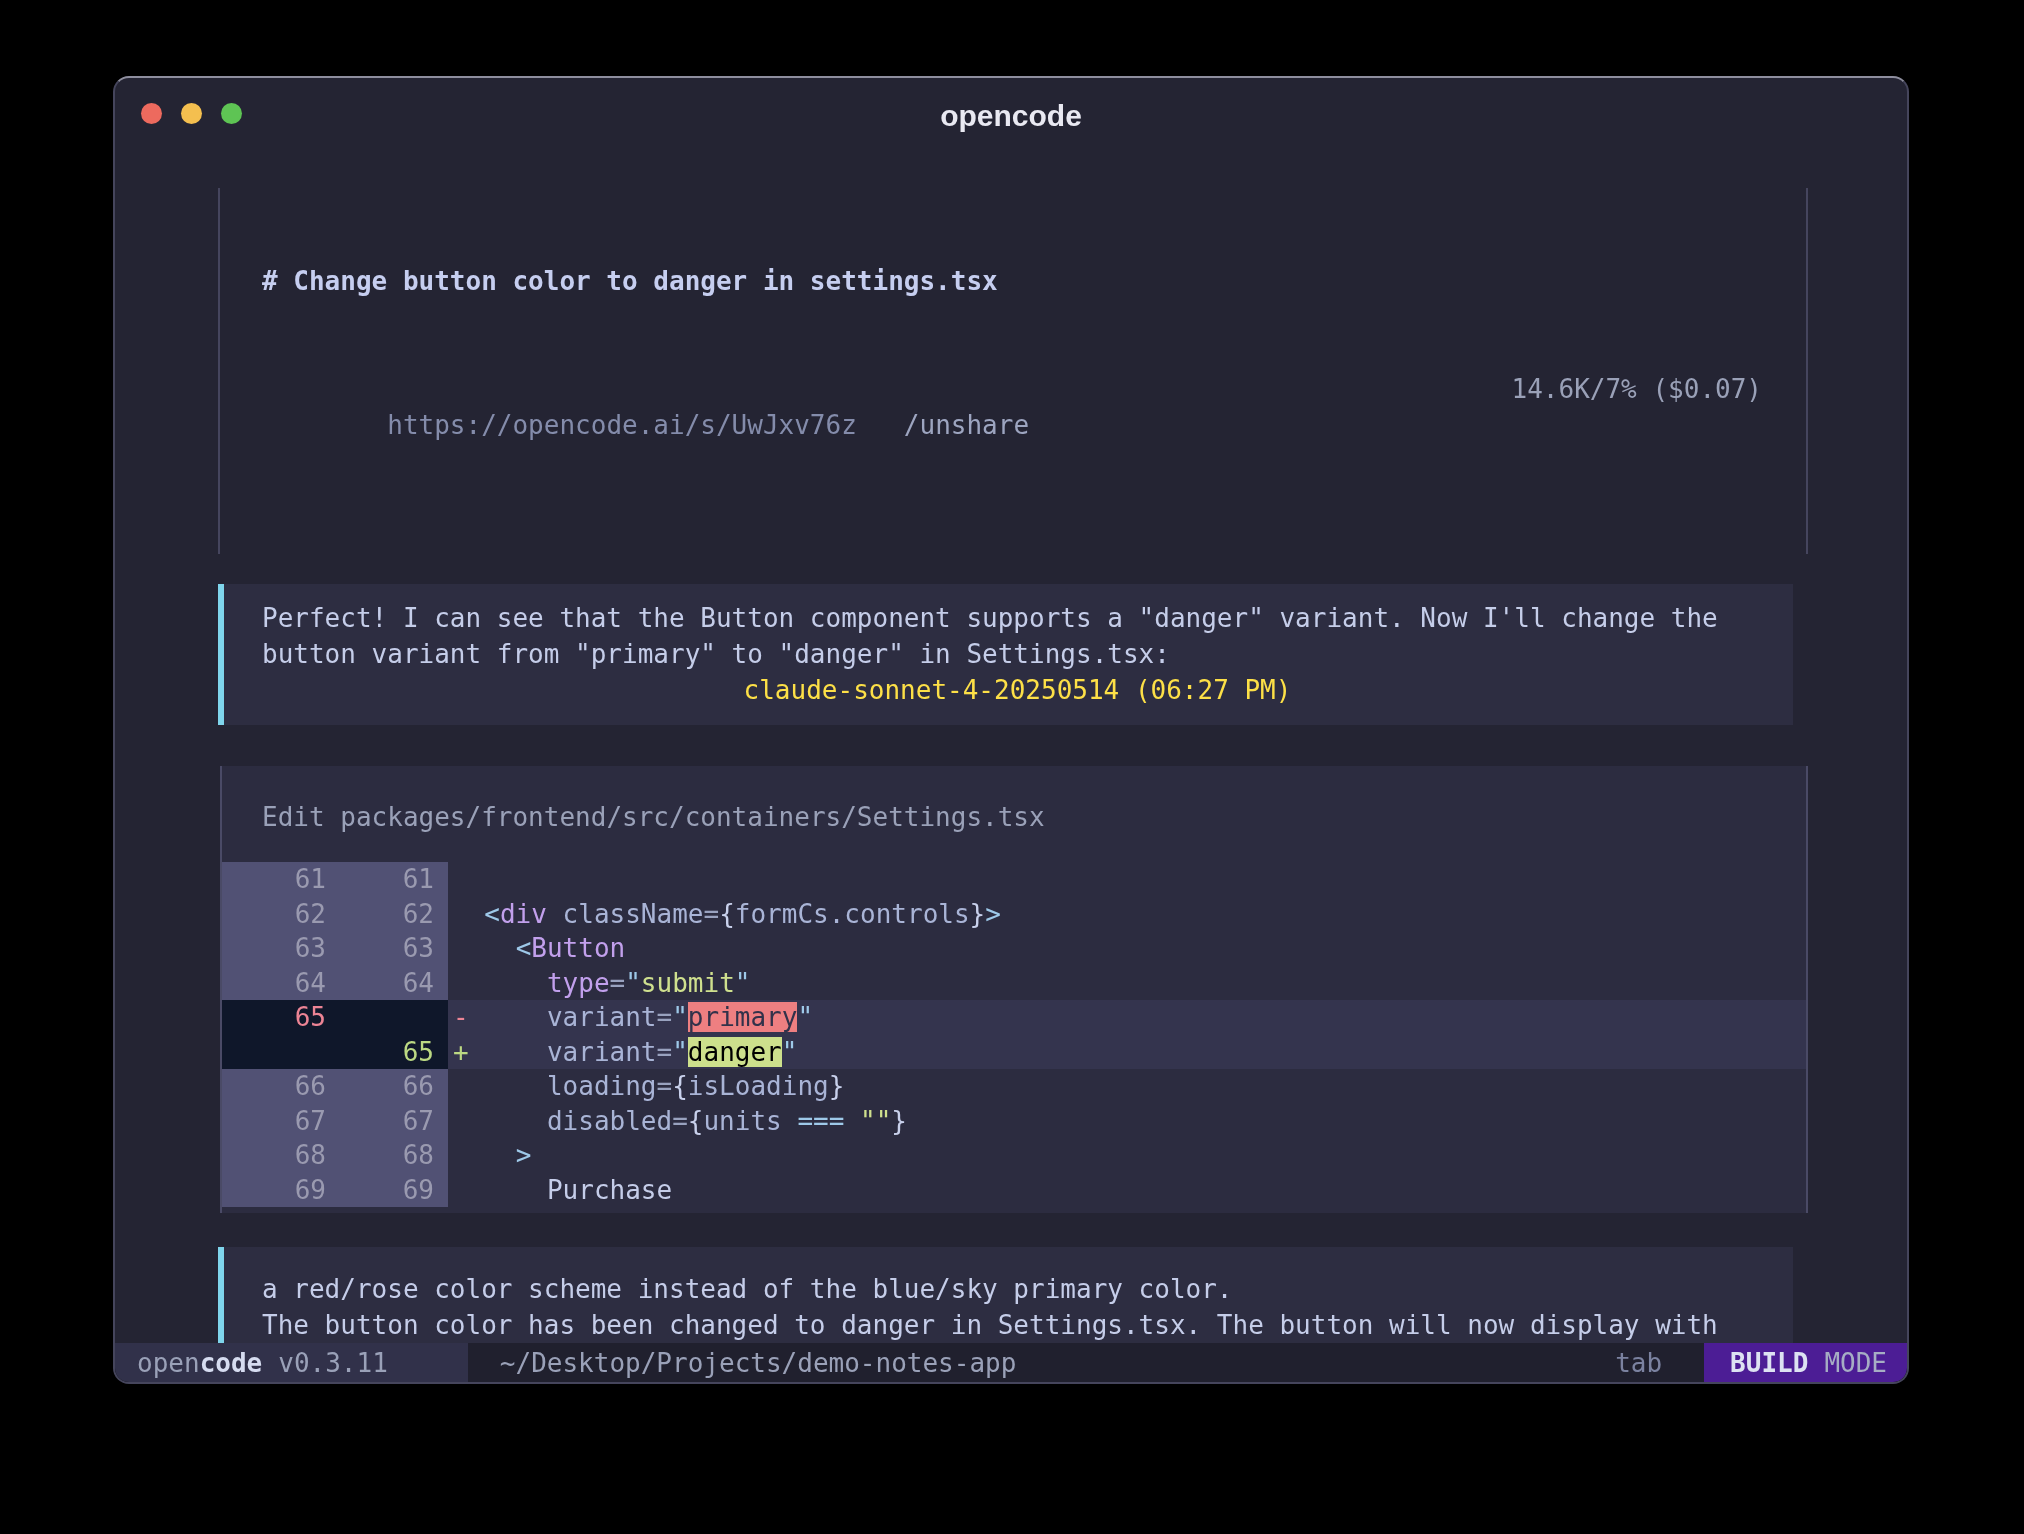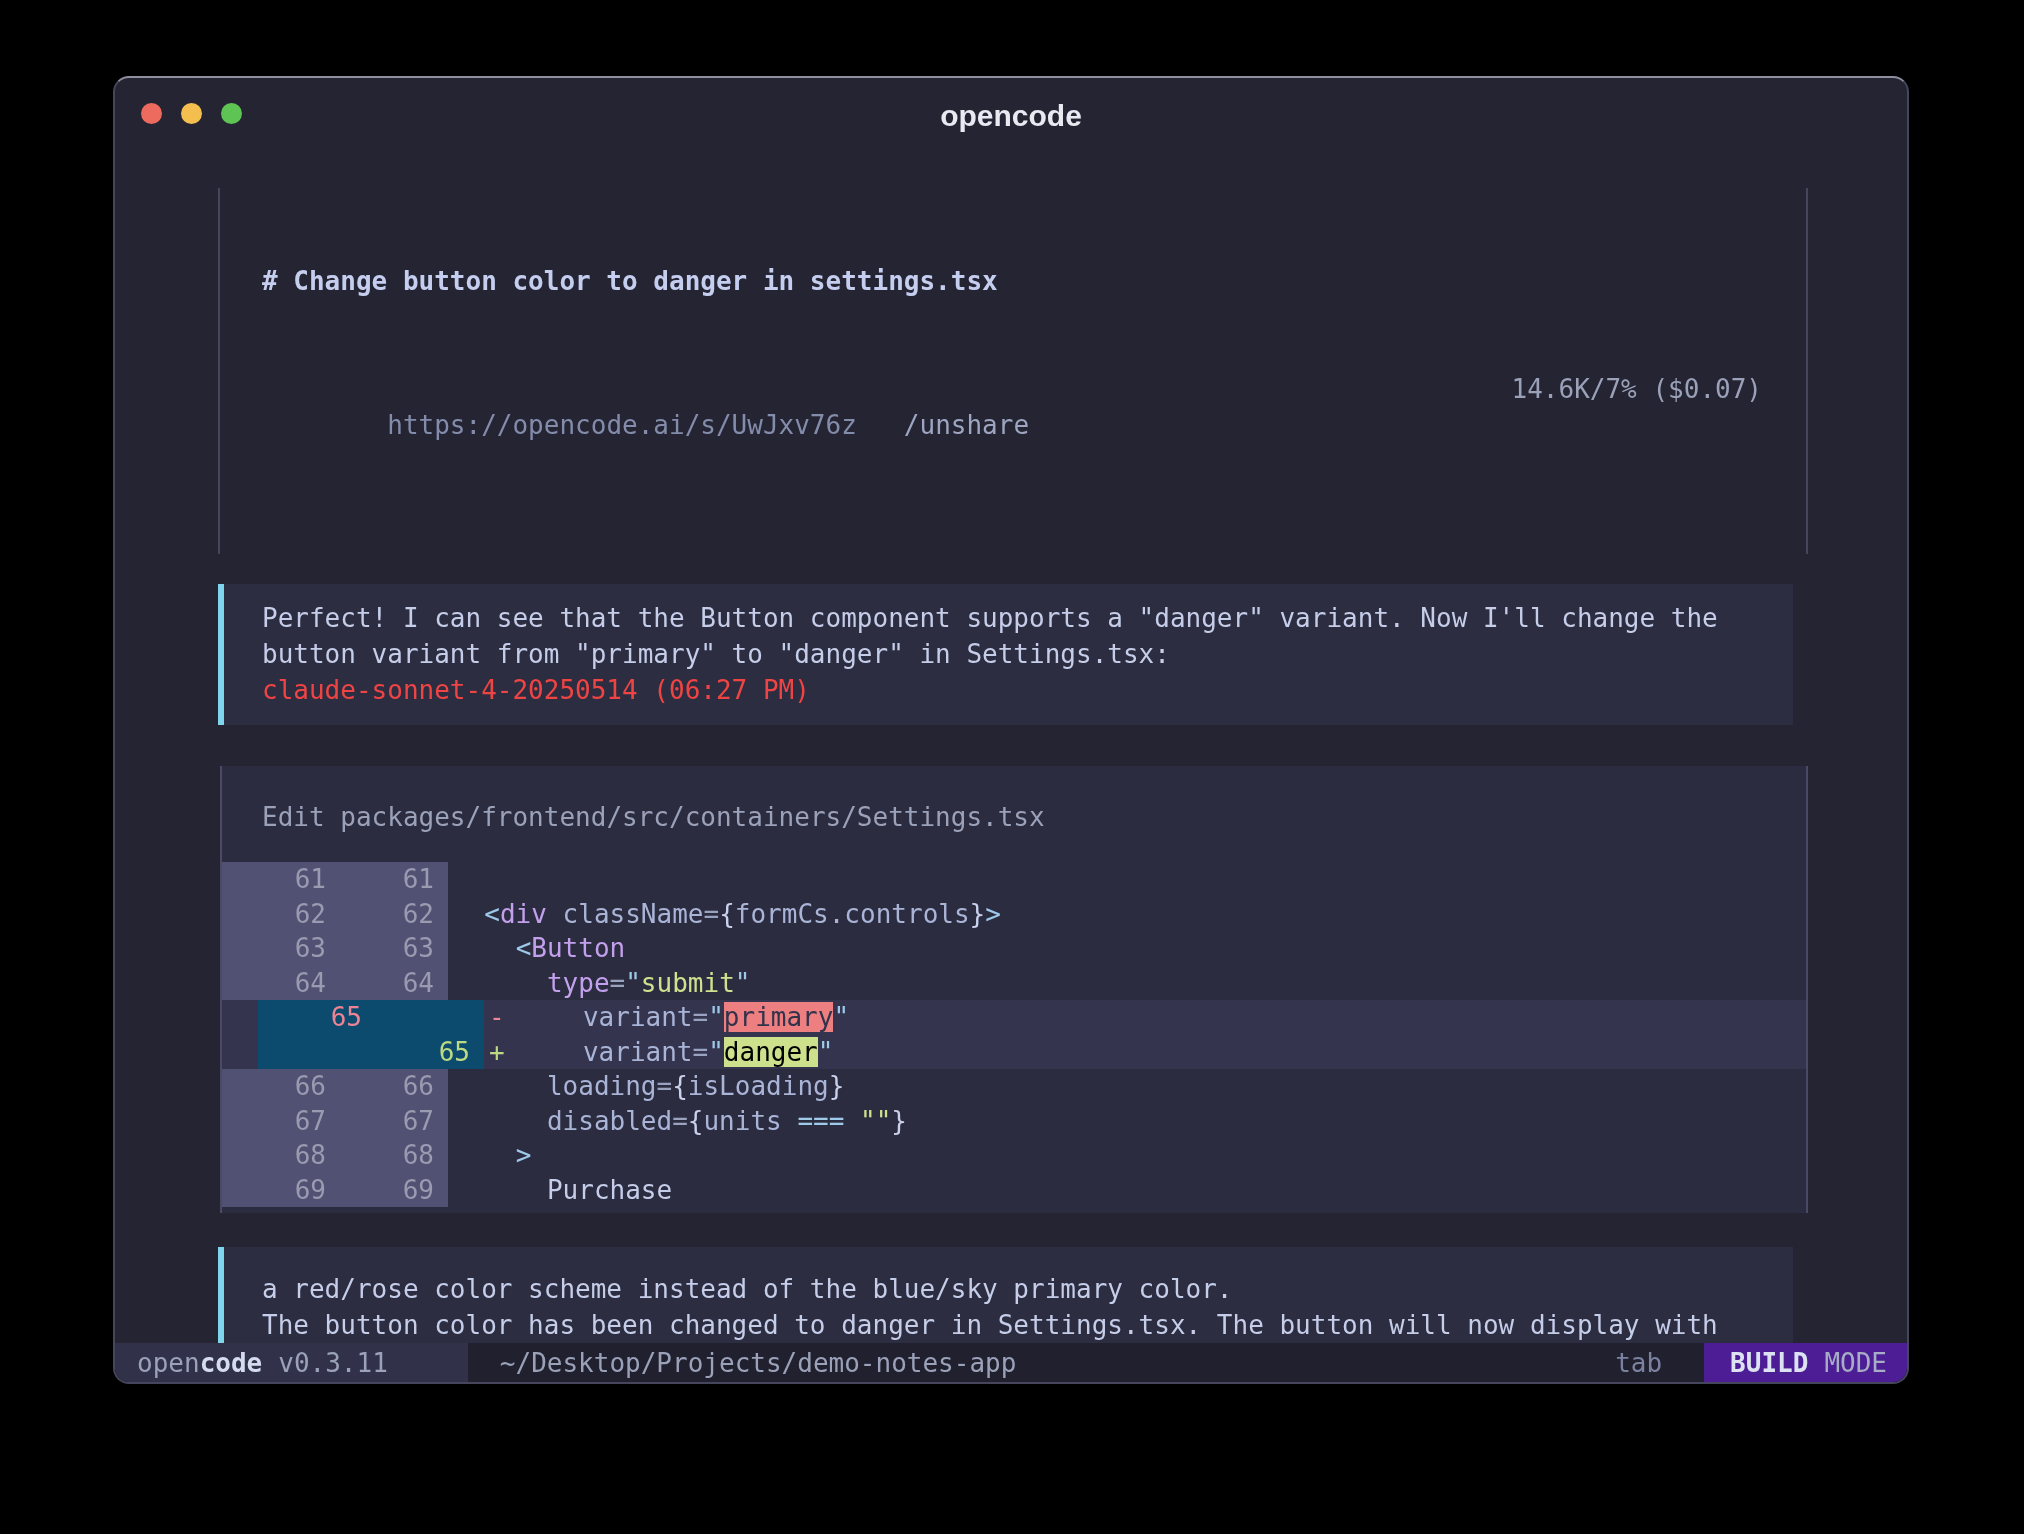--- a/index.html
+++ b/index.html
@@ -35,37 +35,37 @@
   .sh-url{color:#848cab;}
   .sh-unshare{color:#9da5c0;margin-left:47px;}
   .sh-stats{color:#9aa1b8;}
   
   .msg{
     margin:30px 114px 0 103px;
     border-left:6px solid #7fd5ec;background:#2d2d41;
     padding:16px 20px 17px 38px;line-height:36px;
   }
   .msg.second{margin-top:34px;padding-top:24px;padding-bottom:25px;}
-  .msg .meta{color:#ef4444;}
+  .msg .meta{color:#fde047;text-align:center;}
   
   .edit{
     margin:41px 99px 0 105px;background:#2c2c40;
     border-left:2px solid #4a4a66;border-right:2px solid #4a4a66;
   }
   .edit-header{padding:33px 0 27px 40px;color:#9aa1b8;line-height:36px;white-space:pre;}
   .diff{padding-bottom:6px;}
   .drow{display:flex;height:34.5px;line-height:34.5px;white-space:pre;}
   .gut{display:flex;background:#515174;flex:0 0 auto;padding-right:14px;}
   .gnum{display:inline-block;text-align:right;color:#9a9ab0;}
   .gnum.n1{width:104px;}
   .gnum.n2{width:108px;}
   .code{padding-left:5px;flex:1 1 auto;}
   .drow.del{background:#34344e;}
   .drow.add{background:#34344e;}
-  .drow.del .gut,.drow.add .gut{background:#0c4a6e;margin-left:36px;}
+  .drow.del .gut,.drow.add .gut{background:#0f172a;}
   .drow.del .gnum.n1{color:#ec8495;}
   .drow.add .gnum.n2{color:#bcd983;}
   
   .t-plain{color:#c5cde9;}
   .t-tag{color:#c2a0ec;}
   .t-attr{color:#a9b4d6;}
   .t-punct{color:#9ec9e9;}
   .t-eq{color:#99a2bf;}
   .t-brace{color:#c9d1ec;}
   .t-str{color:#cfe08e;}

